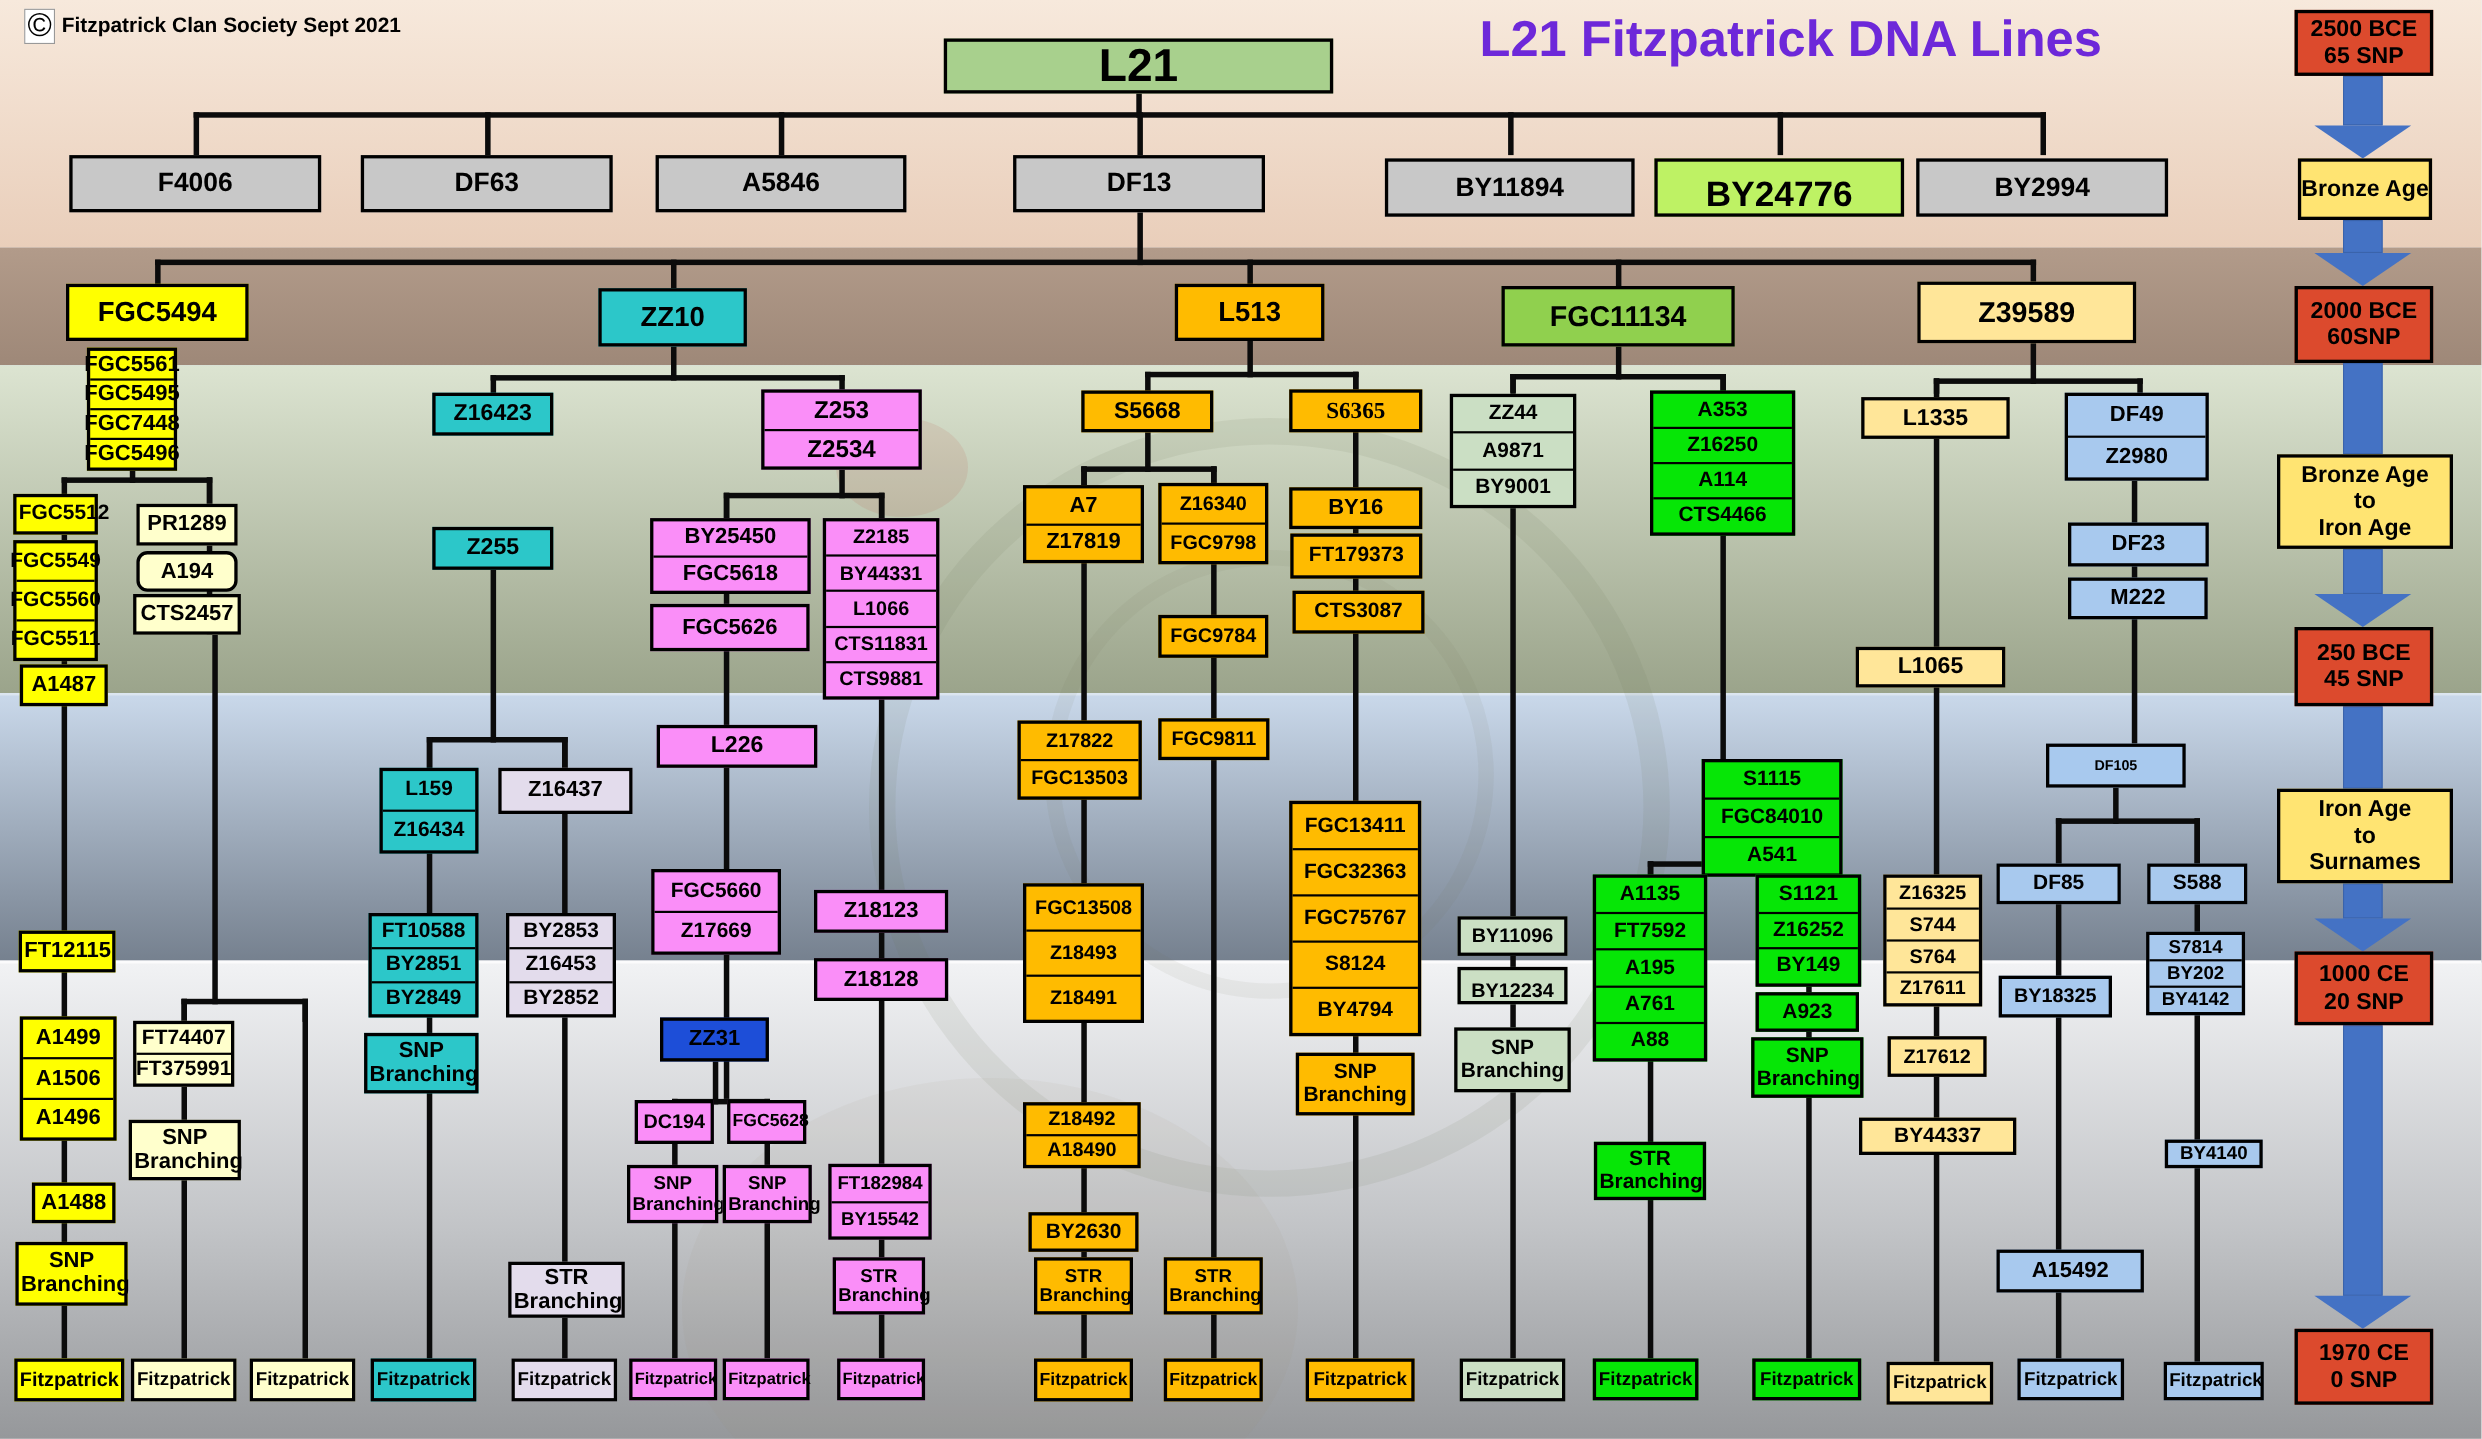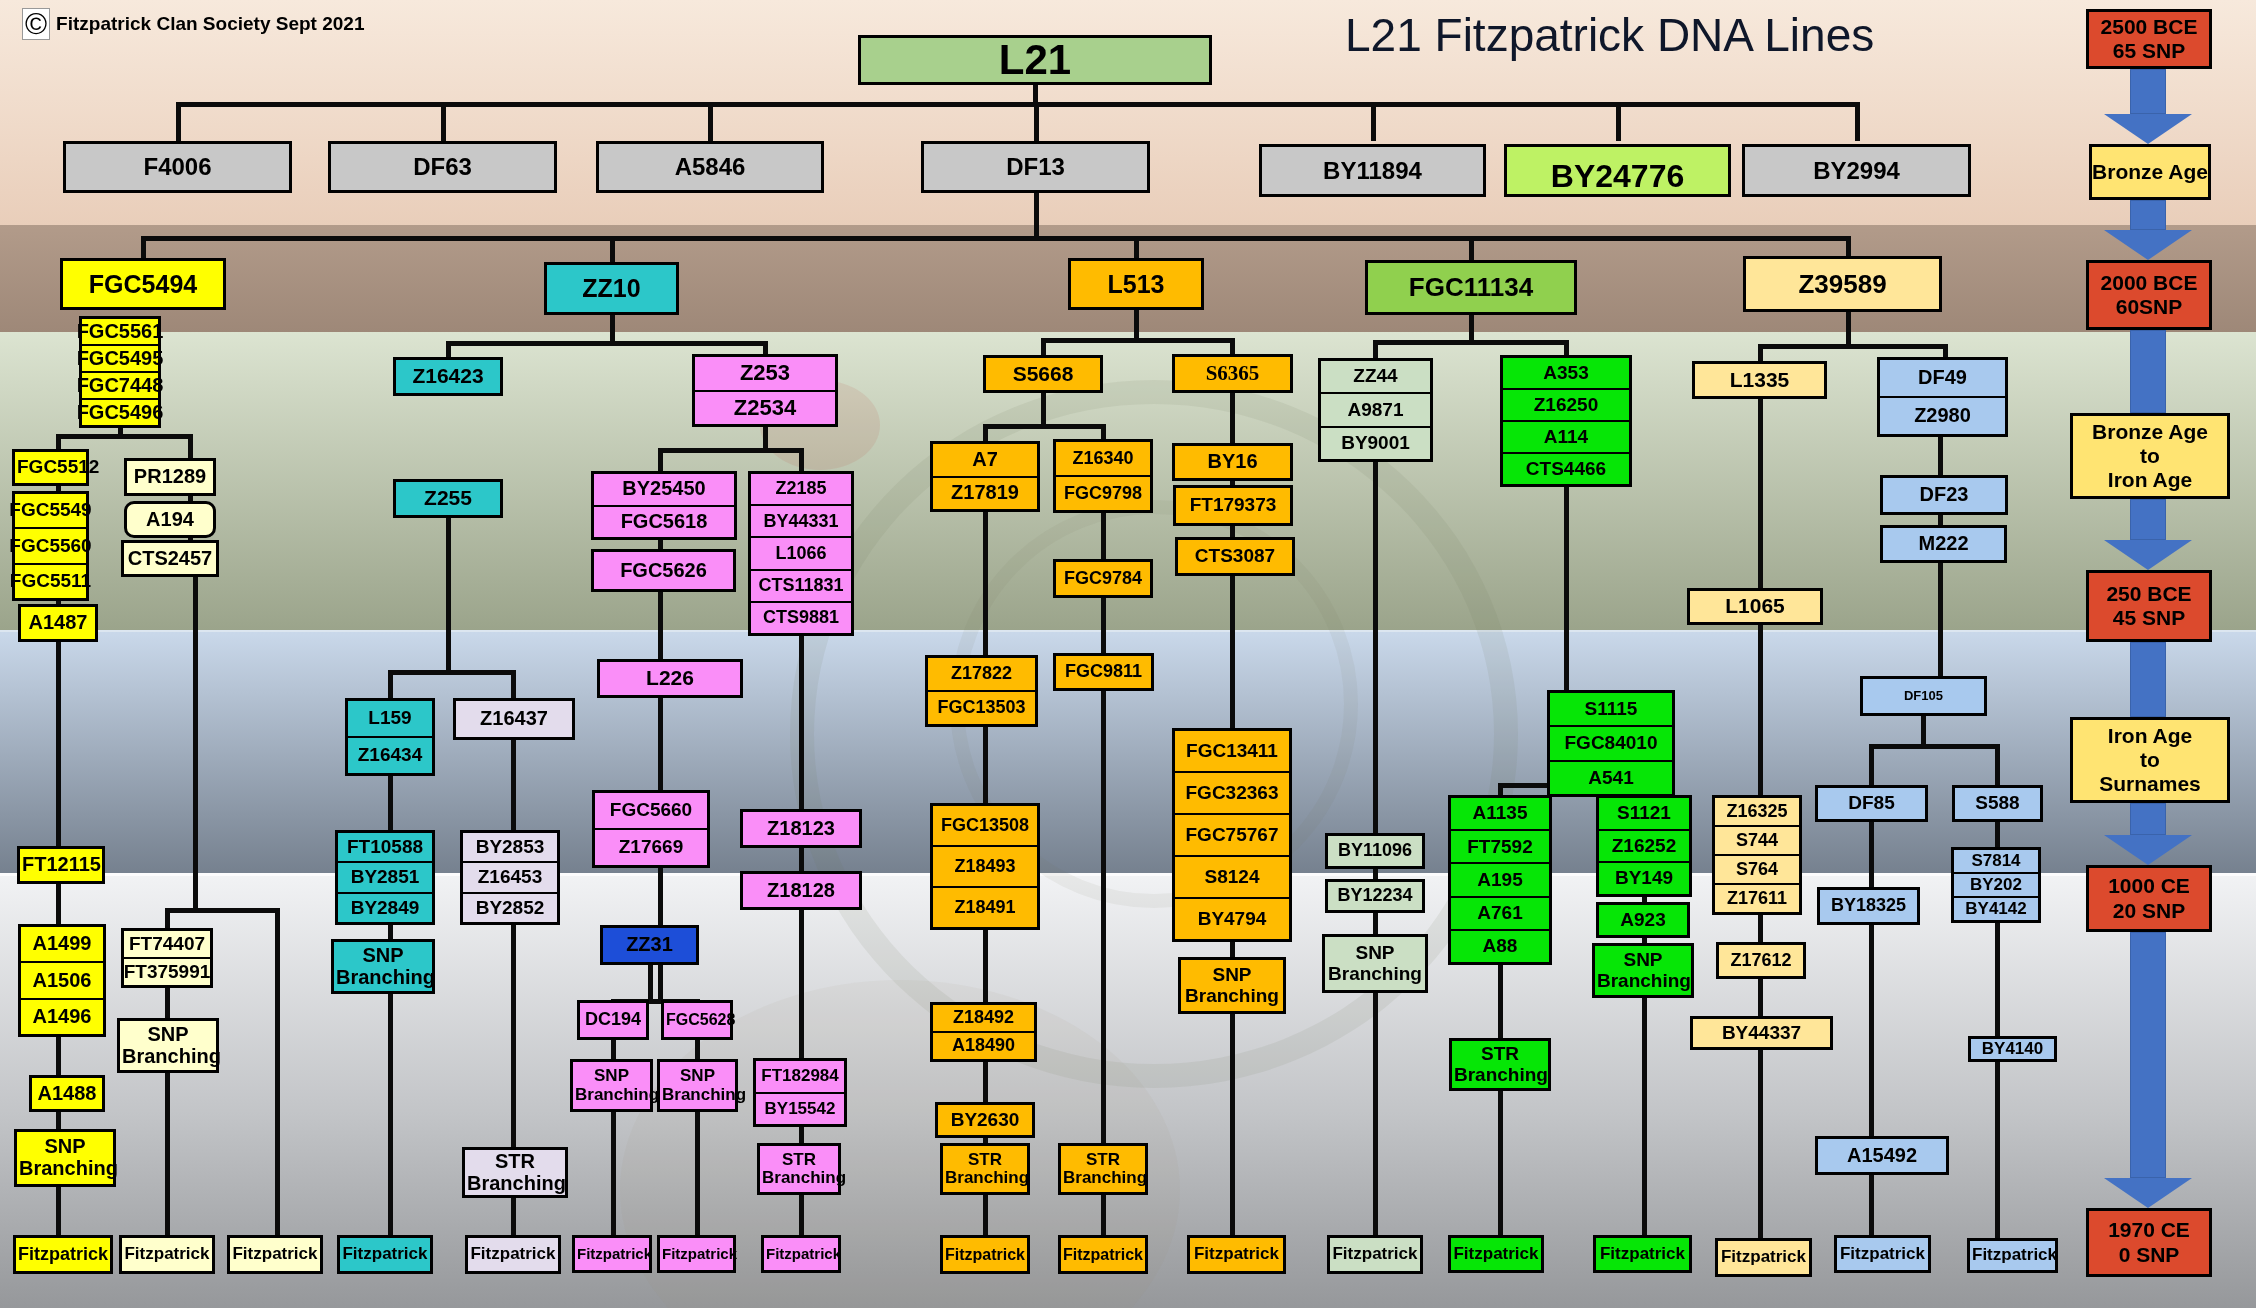--- a/index.html
+++ b/index.html
@@ -9,21 +9,21 @@
   .wm{position:absolute;border-radius:50%;pointer-events:none;}
   .vline,.hline{position:absolute;background:#0b0b0b;}
   .node{position:absolute;border:3px solid #000;box-sizing:border-box;display:flex;flex-direction:column;align-items:stretch;justify-content:center;text-align:center;font-weight:bold;color:#000;line-height:1.08;}
   .node .row{flex:1;display:flex;align-items:center;justify-content:center;border-top:2px solid #000;padding:1px 2px;}
   .node .row:first-child{border-top:none;}
   .node.single{justify-content:center;}
   .node .ml{padding:0 2px;}
   .tl-box{position:absolute;border:3px solid #000;box-sizing:border-box;display:flex;flex-direction:column;align-items:center;justify-content:center;text-align:center;font-weight:bold;color:#000;line-height:1.15;}
   .arrow-shaft{position:absolute;background:#4472C4;border:1px solid #3a63ab;box-sizing:border-box;}
   .arrow-head{position:absolute;width:0;height:0;border-left:44px solid transparent;border-right:44px solid transparent;border-top:30px solid #4472C4;}
-  #title{position:absolute;font-weight:400;color:#0f172a;letter-spacing:0px;text-align:right;}
+  #title{position:absolute;font-weight:700;color:#6d28d9;letter-spacing:0px;text-align:right;}
   #copyright{position:absolute;color:#000;display:flex;align-items:center;gap:6px;}
   #copyright .csym{font-size:30px;background:#fff;border:1px solid #999;padding:0 2px;line-height:1;}
   #copyright .ctext{font-size:19px;font-weight:bold;font-family:"Liberation Sans",sans-serif;}
 </style>
 </head>
 <body>
 
 <div id="stage">
   <div id="bands">
       <div class="band" style="top: 0px; height: 225px; background: linear-gradient(rgb(247, 233, 220), rgb(233, 206, 186));"></div>
@@ -366,21 +366,21 @@
         <div class="ml">Branching</div>
       </div>
       <div class="node" style="left: 1318px; top: 358px; width: 115px; height: 104px; background: rgb(203, 223, 196); font-size: 19px;">
         <div class="row">ZZ44</div>
         <div class="row">A9871</div>
         <div class="row">BY9001</div>
       </div>
       <div class="node single" style="left: 1325px; top: 833px; width: 100px; height: 36px; background: rgb(203, 223, 196); font-size: 18px;">
         <div class="ml">BY11096</div>
       </div>
-      <div class="node single" style="left: 1325px; top: 879px; width: 100px; height: 34px; background: rgb(203, 223, 196); font-size: 18px;">
+      <div class="node single" style="left: 1325px; top: 879px; width: 100px; height: 34px; background: rgb(203, 223, 196); font-size: 18px; justify-content: flex-end;">
         <div class="ml">BY12234</div>
       </div>
       <div class="node single" style="left: 1322px; top: 934px; width: 106px; height: 59px; background: rgb(203, 223, 196); font-size: 19px;">
         <div class="ml">SNP</div>
         <div class="ml">Branching</div>
       </div>
       <div class="node" style="left: 1500px; top: 355px; width: 132px; height: 132px; background: rgb(6, 230, 6); font-size: 19px;">
         <div class="row">A353</div>
         <div class="row">Z16250</div>
         <div class="row">A114</div>

